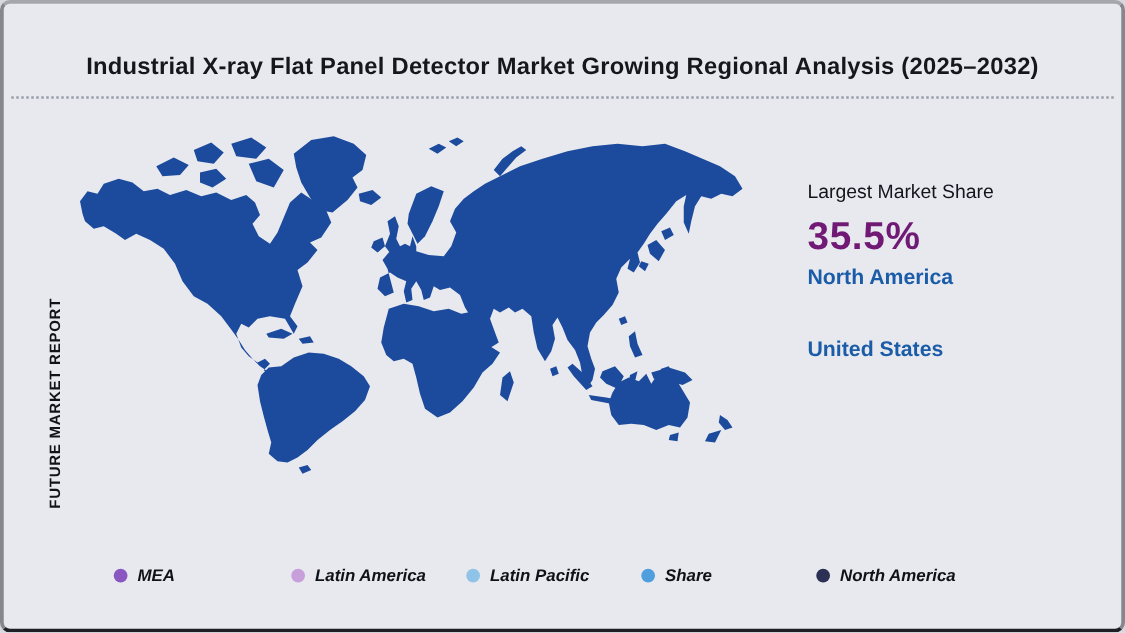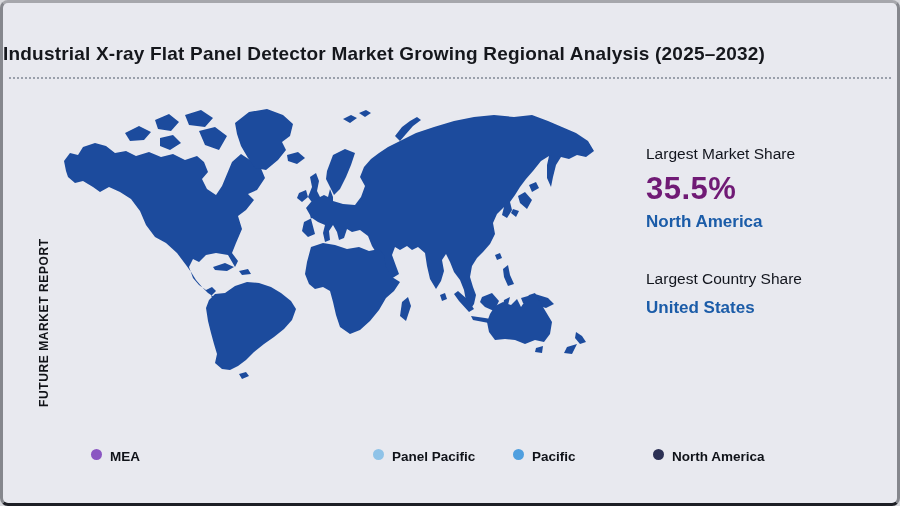--- a/index.html
+++ b/index.html
@@ -2,40 +2,40 @@
 <html><head>
 <meta charset="utf-8">
 <style>
   html,body{margin:0;padding:0;background:#d8d9dd;font-family:"Liberation Sans","DejaVu Sans",sans-serif;}
   .frame{
     position:relative;width:900px;height:506px;box-sizing:border-box;
     background:#e8e9ef;overflow:hidden;border-radius:8px;
     border:3px solid;border-color:#a6a7ac #85878d #1d1f25 #85878d;
   }
   .title{
-    position:absolute;left:0;right:0;top:40px;
+    position:absolute;left:0;right:0;top:40px;text-align:center;
     font-size:19px;font-weight:700;color:#15171c;letter-spacing:.2px;
   }
   .divider{
     position:absolute;left:6px;right:6px;top:74px;height:0;
     border-top:2px dotted #9aa0ab;
   }
   .watermark{
     position:absolute;left:34px;top:404px;transform:rotate(-90deg);
     transform-origin:0 0;white-space:nowrap;
     font-size:12px;font-weight:700;color:#111318;letter-spacing:.6px;
   }
   svg.map{position:absolute;left:0;top:0;width:900px;height:506px;}
   .stats{position:absolute;left:643px;top:142px;width:240px;}
   .stat-block{margin-bottom:38px;}
   .stat-label{font-size:15.5px;font-weight:400;color:#12151d;margin-bottom:10px;}
   .stat-value{font-size:31px;font-weight:800;color:#701a75;line-height:1;margin-bottom:8px;letter-spacing:.5px;}
   .stat-region{font-size:17px;font-weight:700;color:#1b5ca8;}
   .legend{position:absolute;left:0;top:446px;width:100%;height:24px;}
-  .legend-item{position:absolute;display:flex;align-items:flex-start;height:22px;}
+  .legend-item{position:absolute;display:flex;align-items:center;height:22px;font-style:italic;}
   .legend-dot{width:11px;height:11px;border-radius:50%;margin-right:8px;flex:0 0 auto;}
   .legend-label{font-size:13.5px;font-weight:700;color:#0f1218;white-space:nowrap;}
   .li-0{left:88px}.li-1{left:230px}.li-2{left:370px}.li-3{left:510px}.li-4{left:650px}
 </style>
 </head>
 <body>
 
 <div class="frame">
 
   <div class="title">Industrial X-ray Flat Panel Detector Market  Growing Regional Analysis (2025–2032)</div>
@@ -82,37 +82,40 @@
     </g>
   </svg>
 
   <div class="stats">
     <div class="stat-block">
       <div class="stat-label">Largest Market Share</div>
       <div class="stat-value">35.5%</div>
       <div class="stat-region">North America</div>
     </div>
     <div class="stat-block">
-      <div class="stat-label">Largest Country Share</div>
       <div class="stat-region">United States</div>
     </div>
   </div>
 
   <div class="legend">
     <div class="legend-item li-0">
       <span class="legend-dot" style="background: rgb(138, 86, 194);"></span>
       <span class="legend-label">MEA</span>
     </div>
+    <div class="legend-item li-1">
+      <span class="legend-dot" style="background: rgb(199, 159, 219);"></span>
+      <span class="legend-label">Latin America</span>
+    </div>
     <div class="legend-item li-2">
       <span class="legend-dot" style="background: rgb(143, 195, 232);"></span>
-      <span class="legend-label">Panel Pacific</span>
+      <span class="legend-label">Latin Pacific</span>
     </div>
     <div class="legend-item li-3">
       <span class="legend-dot" style="background: rgb(79, 159, 223);"></span>
-      <span class="legend-label">Pacific</span>
+      <span class="legend-label">Share</span>
     </div>
     <div class="legend-item li-4">
       <span class="legend-dot" style="background: rgb(43, 48, 84);"></span>
       <span class="legend-label">North America</span>
     </div>
   </div>
 
 </div>
 
 </body></html>

